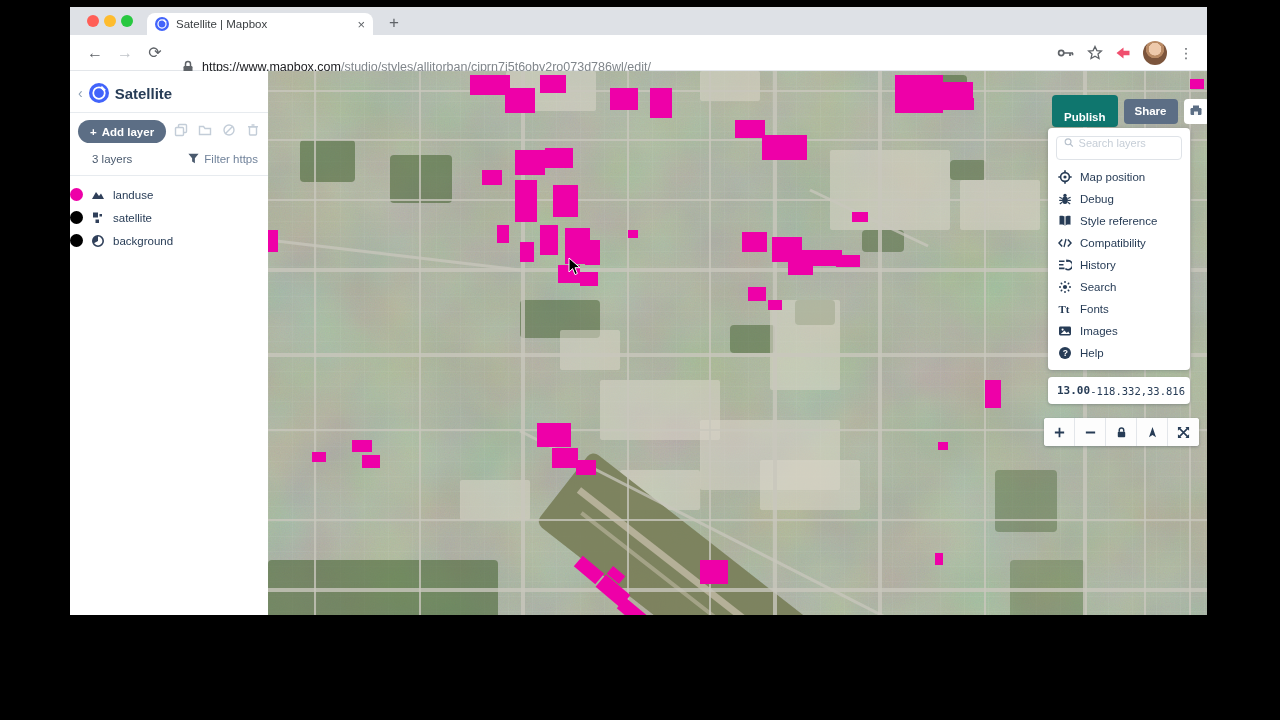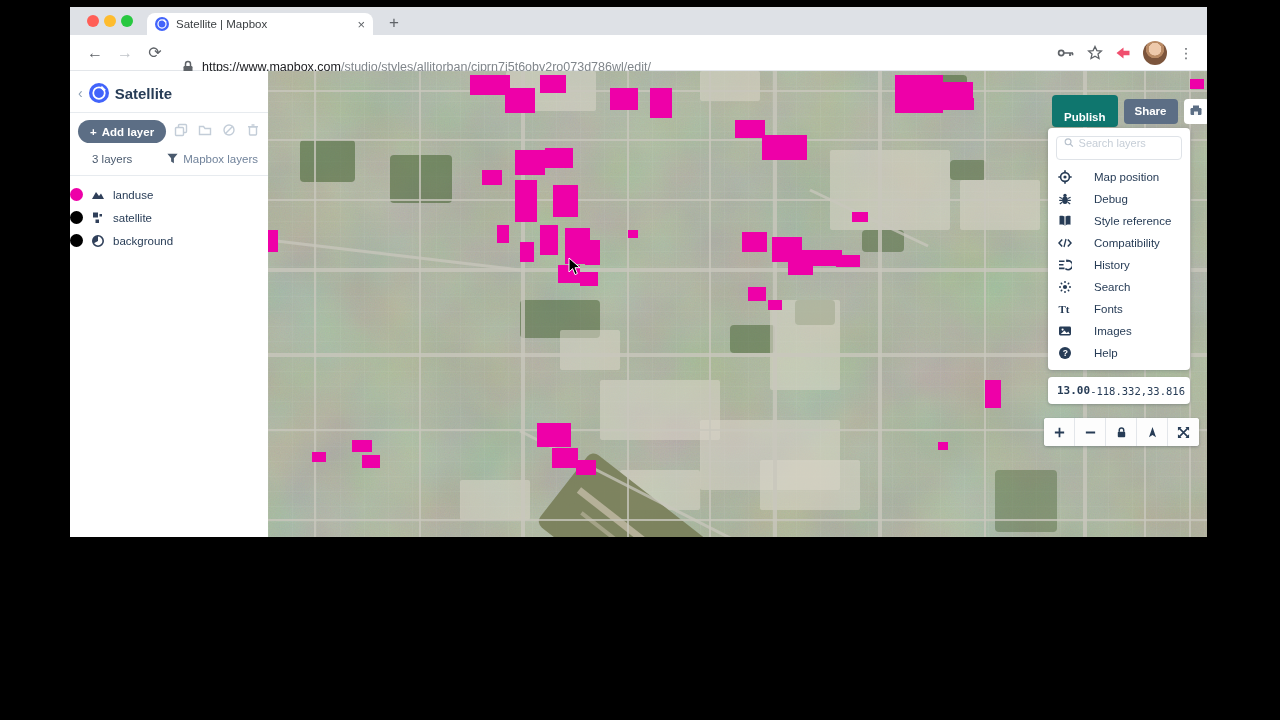--- a/index.html
+++ b/index.html
@@ -1,19 +1,19 @@
 <!DOCTYPE html>
 <html><head>
 <meta charset="utf-8">
 <style>
   * { margin:0; padding:0; box-sizing:border-box; }
   html,body { width:1280px; height:720px; background:#000; overflow:hidden;
               font-family:"Liberation Sans", sans-serif; }
   .stage { position:absolute; inset:0; background:#000; }
-  .window { position:absolute; left:70px; top:7px; width:1137px; height:530px; background:#fff; overflow:hidden; }
+  .window { position:absolute; left:70px; top:7px; width:1137px; height:608px; background:#fff; overflow:hidden; }
 
   
   .tabstrip { position:absolute; left:0; top:0; width:100%; height:28px; background:#dee1e6; }
   .tl { position:absolute; top:8px; width:12px; height:12px; border-radius:50%; }
   .tab { position:absolute; left:77px; top:6px; width:226px; height:22px; background:#fff;
          border-radius:8px 8px 0 0; display:flex; align-items:center; padding:0 8px; gap:7px; }
   .tab-title { font-size:11.5px; color:#3c4043; flex:1; white-space:nowrap; overflow:hidden; }
   .tab-close { font-size:13px; color:#5f6368; cursor:default; }
   .newtab { position:absolute; left:312px; top:4px; font-size:17px; color:#5f6368; width:24px; height:24px;
             text-align:center; line-height:24px; }
@@ -60,21 +60,21 @@
          font-size:11.5px; font-weight:bold; }
   .printbtn { width:25px; height:25px; border:none; border-radius:4px; background:#fff;
               display:flex; align-items:center; justify-content:center; }
   .panel { position:absolute; z-index:5; left:780px; top:57px; width:142px; background:#fff; border-radius:4px;
            box-shadow:0 1px 4px rgba(20,30,50,.25); padding:8px 8px 6px; }
   .search { display:flex; align-items:flex-start; gap:5px; height:24px; border:1px solid #dfe3e8;
             border-radius:4px; padding:0 7px; margin-bottom:6px; }
   .search input { border:none; outline:none; width:100%; font-size:11px; color:#273c56;
                   font-family:"Liberation Sans",sans-serif; }
   .search input::placeholder { color:#c6ced7; }
-  .mitem { height:22px; display:flex; align-items:center; gap:22px; padding-left:2px; }
+  .mitem { height:22px; display:flex; align-items:center; gap:8px; padding-left:2px; }
   .mitem .lbl { font-size:11.5px; color:#273c56; }
   .coordbar { position:absolute; z-index:5; left:780px; top:306px; width:142px; height:27px; background:#fff;
               border-radius:4px; box-shadow:0 1px 3px rgba(20,30,50,.25); display:flex; align-items:center;
               justify-content:space-between; padding:0 9px; font-family:"DejaVu Sans Mono",monospace; }
   .zl { font-size:11px; font-weight:bold; color:#273c56; }
   .coords { font-size:10.5px; color:#273c56; }
   .mapctrls { position:absolute; z-index:5; left:776px; top:347px; height:28px; display:flex; background:#fff;
               border-radius:3px; box-shadow:0 1px 3px rgba(20,30,50,.3); overflow:hidden; }
   .mc { width:31px; height:28px; display:flex; align-items:center; justify-content:center;
         border-right:1px solid #e3e6ea; background:#fdfdfd; }
@@ -167,21 +167,21 @@
           <path d="M2 3.8 H12 M5.5 2 h3" stroke="currentColor" stroke-width="1.4"></path>
           <rect x="3.5" y="3.8" width="7" height="8.2" rx="1" fill="none" stroke="currentColor" stroke-width="1.4"></rect>
         </svg>
       </div>
 
       <span class="layerscount">3 layers</span>
       <div class="filter">
         <svg width="13" height="13" viewBox="0 0 14 14">
           <path d="M1.5 2 H12.5 L8.5 6.8 V12 L5.5 10.2 V6.8 Z" fill="#4a5a6e"></path>
         </svg>
-        <span>Mapbox layers</span>
+        <span>Filter https</span>
       </div>
       <div class="divider" style="top:104px"></div>
 
       <div class="lrow" style="top:112px">
         <span class="swatch" style="background:#ee00a8"></span>
         <svg width="14" height="14" viewBox="0 0 14 14">
           <path d="M1 11 L5 4 L8 8 L10 5.5 L13 11 Z" fill="#30405a"></path>
         </svg>
         <span class="lname">landuse</span>
       </div>

